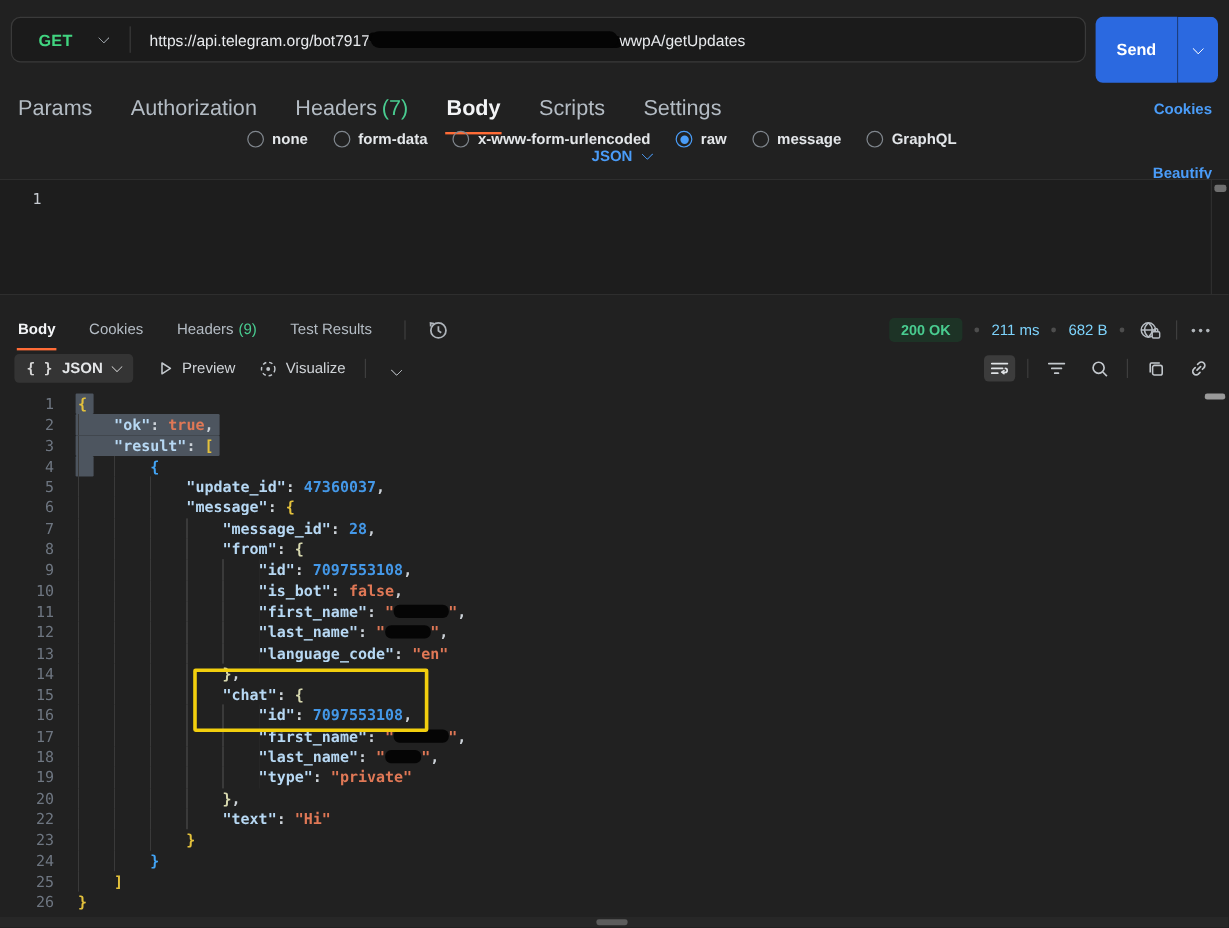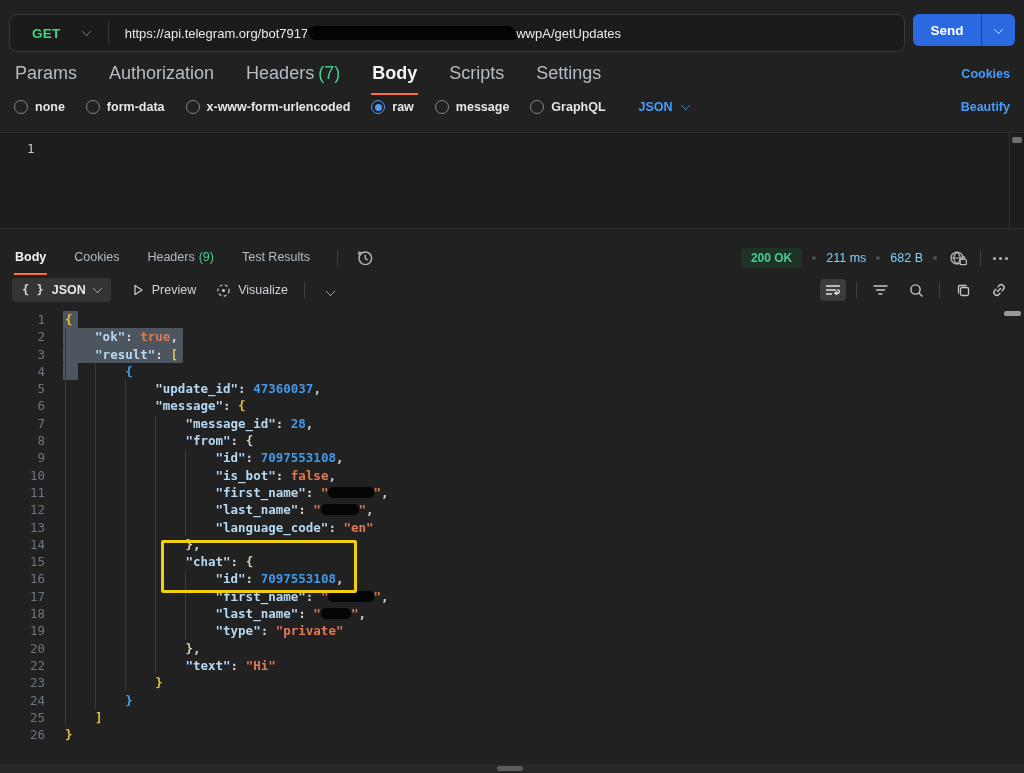--- a/index.html
+++ b/index.html
@@ -7,35 +7,35 @@
   body { background:#212121; font-family:"Liberation Sans", sans-serif; color:#d7dbe0; position:relative; }
 
   
   .topbar { display:flex; gap:8px; padding:14px 9px 0 9px; align-items:flex-start; }
   .url-box { flex:1; height:38px; background:#1b1b1b; border:1px solid #3a3a3a; border-radius:8px; display:flex; align-items:center; }
   .method { display:flex; align-items:center; gap:22px; padding:0 18px 0 22px; cursor:pointer; }
   .method-label { color:#41d580; font-weight:bold; font-size:13.5px; letter-spacing:.3px; }
   .vdiv { width:1px; height:22px; background:#3a3a3a; }
   .url-text { padding-left:16px; font-size:13px; color:#e8eaed; white-space:nowrap; display:flex; align-items:center; }
   .redact-url { display:inline-block; width:206px; height:14px; background:#040404; border-radius:7px; margin:0 1px; box-shadow: 6px 2px 0 -2px #040404, -5px -2px 0 -3px #040404; }
-  .send-group { display:flex; height:32px; }
+  .send-group { display:flex; height:55px; }
   .send-main { background:#2b69e0; color:#fff; font-weight:bold; font-size:13.5px; border:none; border-radius:6px 0 0 6px; width:68px; cursor:pointer; }
   .send-arrow { background:#2b69e0; border:none; border-left:1px solid rgba(0,0,0,.35); border-radius:0 6px 6px 0; width:34px; color:#fff; cursor:pointer; }
 
   .chev { display:inline-block; width:7px; height:7px; border-right:1.6px solid currentColor; border-bottom:1.6px solid currentColor; transform:rotate(45deg); border-radius:1px; position:relative; top:-2px; }
 
   
   .tabs-row { display:flex; align-items:center; padding:0 14px; margin-top:6px; height:32px; }
   .tabs-row .tab { margin-right:30px; font-size:18px; color:#b4bcc4; padding:9px 1px 9px 1px; cursor:pointer; border-bottom:2px solid transparent; }
   .tabs-row .tab.active { color:#f3f4f6; font-weight:bold; border-bottom:2px solid #ff6c37; }
   .tab .cnt { color:#49cc90; margin-left:4px; }
   .right-link { margin-left:auto; color:#4a9cf8; font-size:12.5px; font-weight:bold; cursor:pointer; }
 
   
-  .radio-row { display:flex; align-items:center; padding:0 14px; height:30px; margin-top:2px; }
+  .radio-row { display:flex; align-items:center; padding:0 14px; height:30px; margin-top:2px;flex-direction:column; }
   .radio-opt { display:flex; align-items:center; gap:7px; margin-right:21px; cursor:pointer; }
   .rdot { width:14px; height:14px; border-radius:50%; border:1.5px solid #80878e; position:relative; flex:0 0 14px; }
   .radio-opt.selected .rdot { border-color:#4a9df8; }
   .radio-opt.selected .rdot::after { content:""; position:absolute; left:2.5px; top:2.5px; width:7px; height:7px; border-radius:50%; background:#4a9df8; }
   .radio-opt span.lbl { font-size:12.5px; font-weight:bold; color:#e3e6e9; }
   .fmt-select { display:flex; align-items:center; gap:9px; color:#4a9cf8; font-size:12.5px; font-weight:bold; margin-left:12px; cursor:pointer; }
 
   
   .req-editor { margin-top:10px; height:97px; background:#1d1d1d; border-top:1px solid #2e2e2e; border-bottom:1px solid #2e2e2e; position:relative; }
   .req-editor .ln1 { position:absolute; left:27px; top:8px; font-family:"DejaVu Sans Mono", monospace; font-size:12.5px; color:#c6cbd1; }

